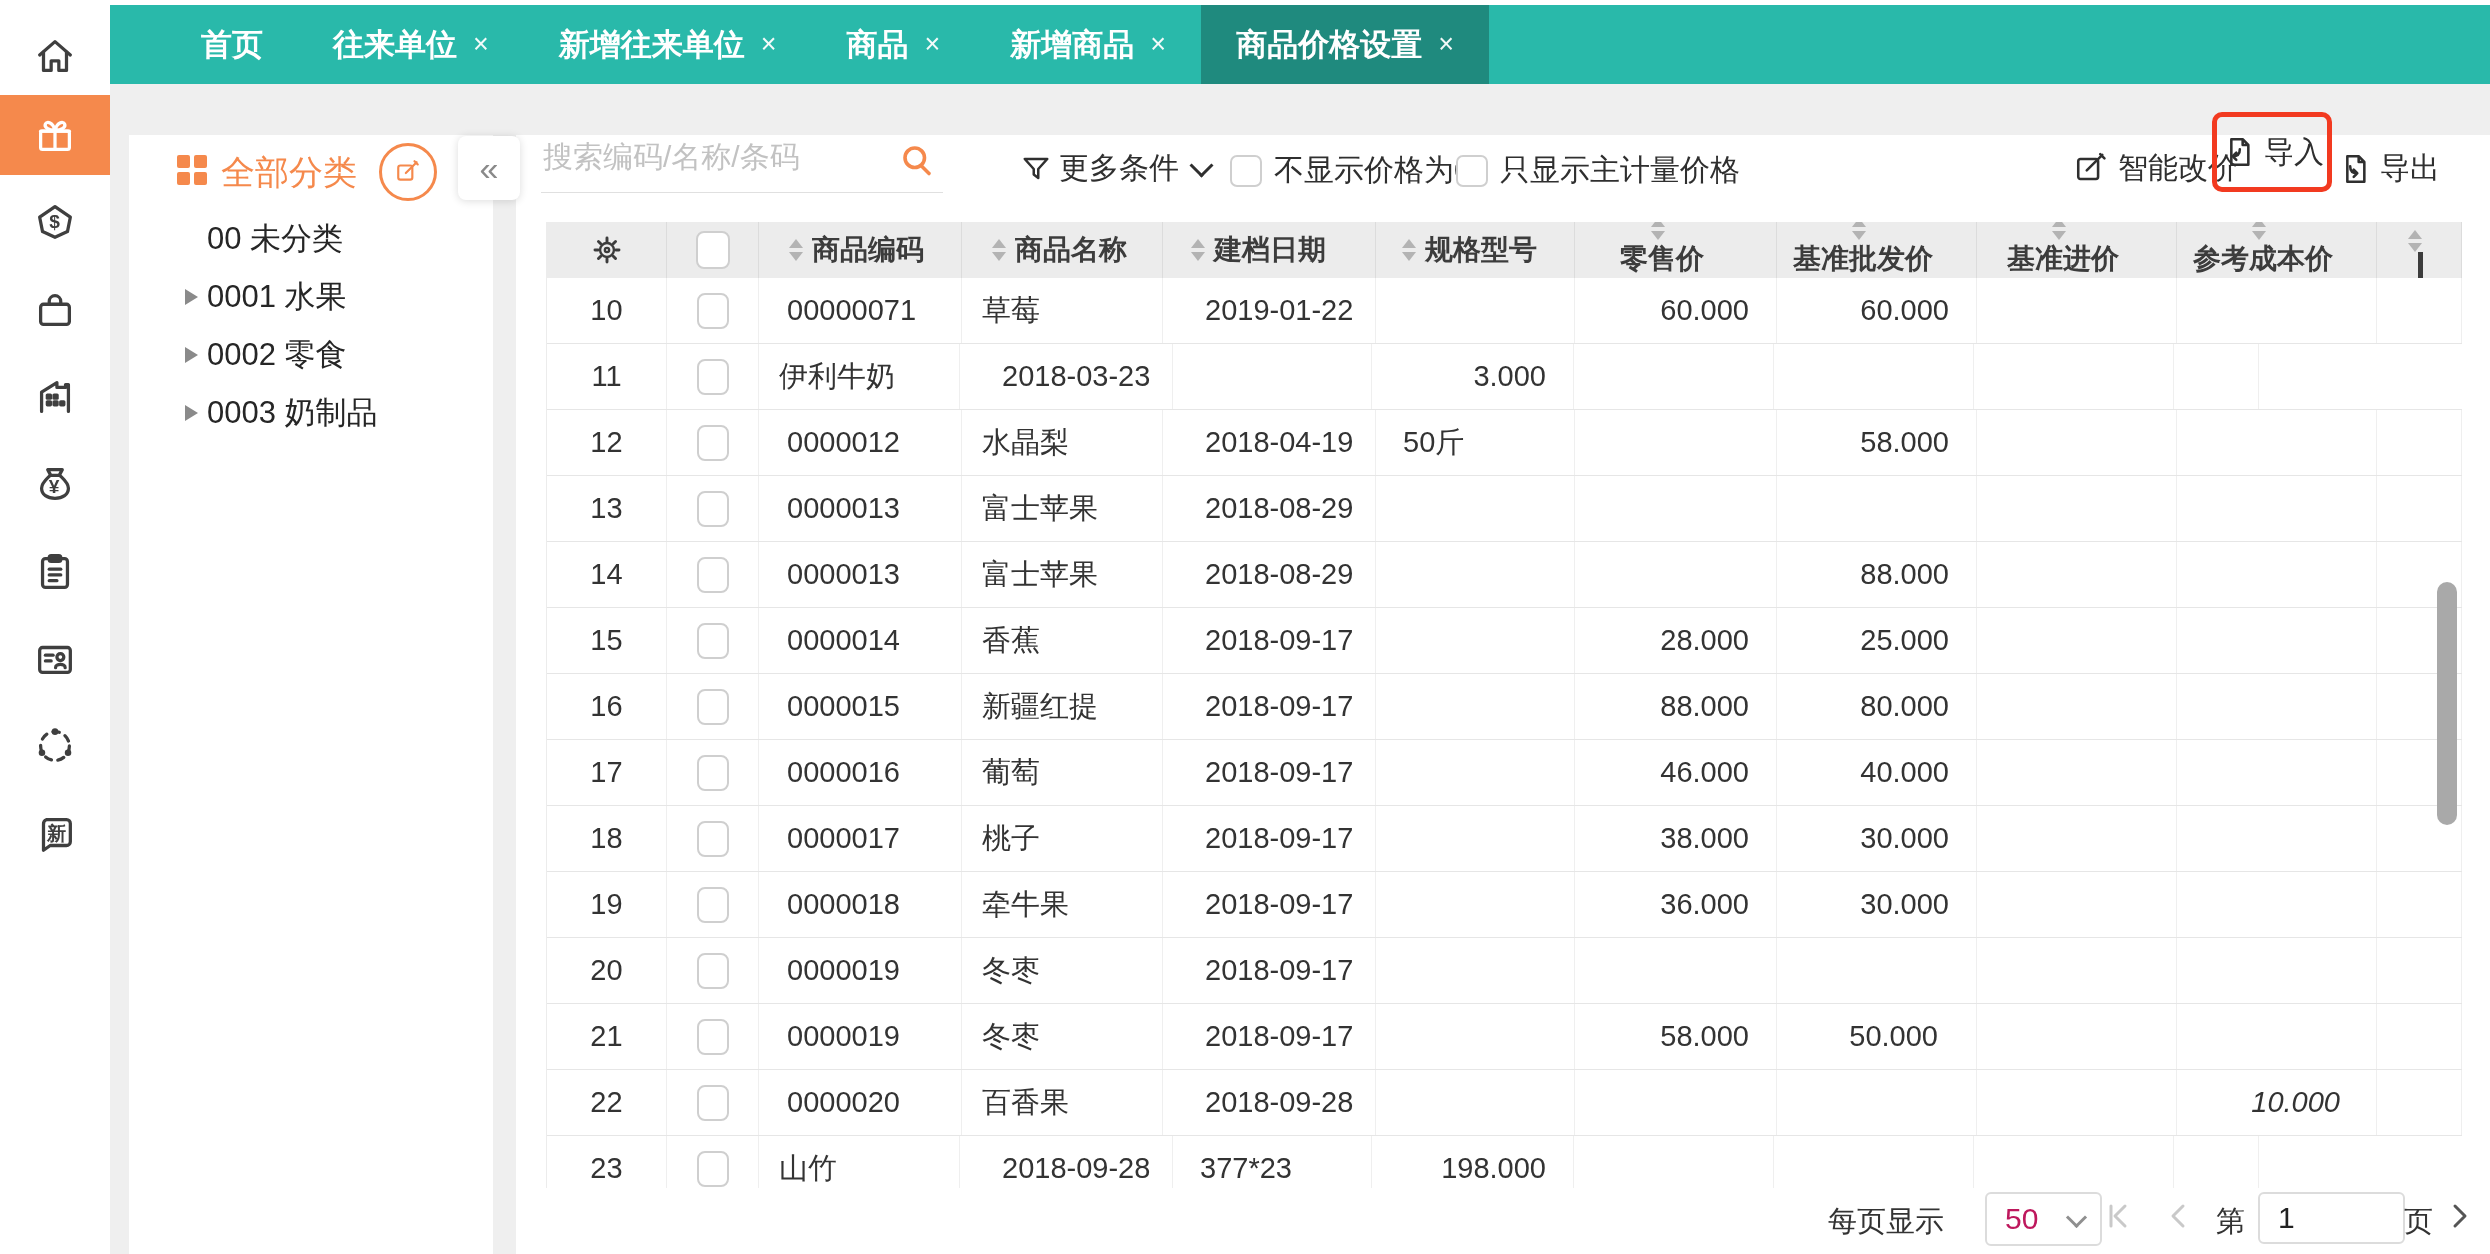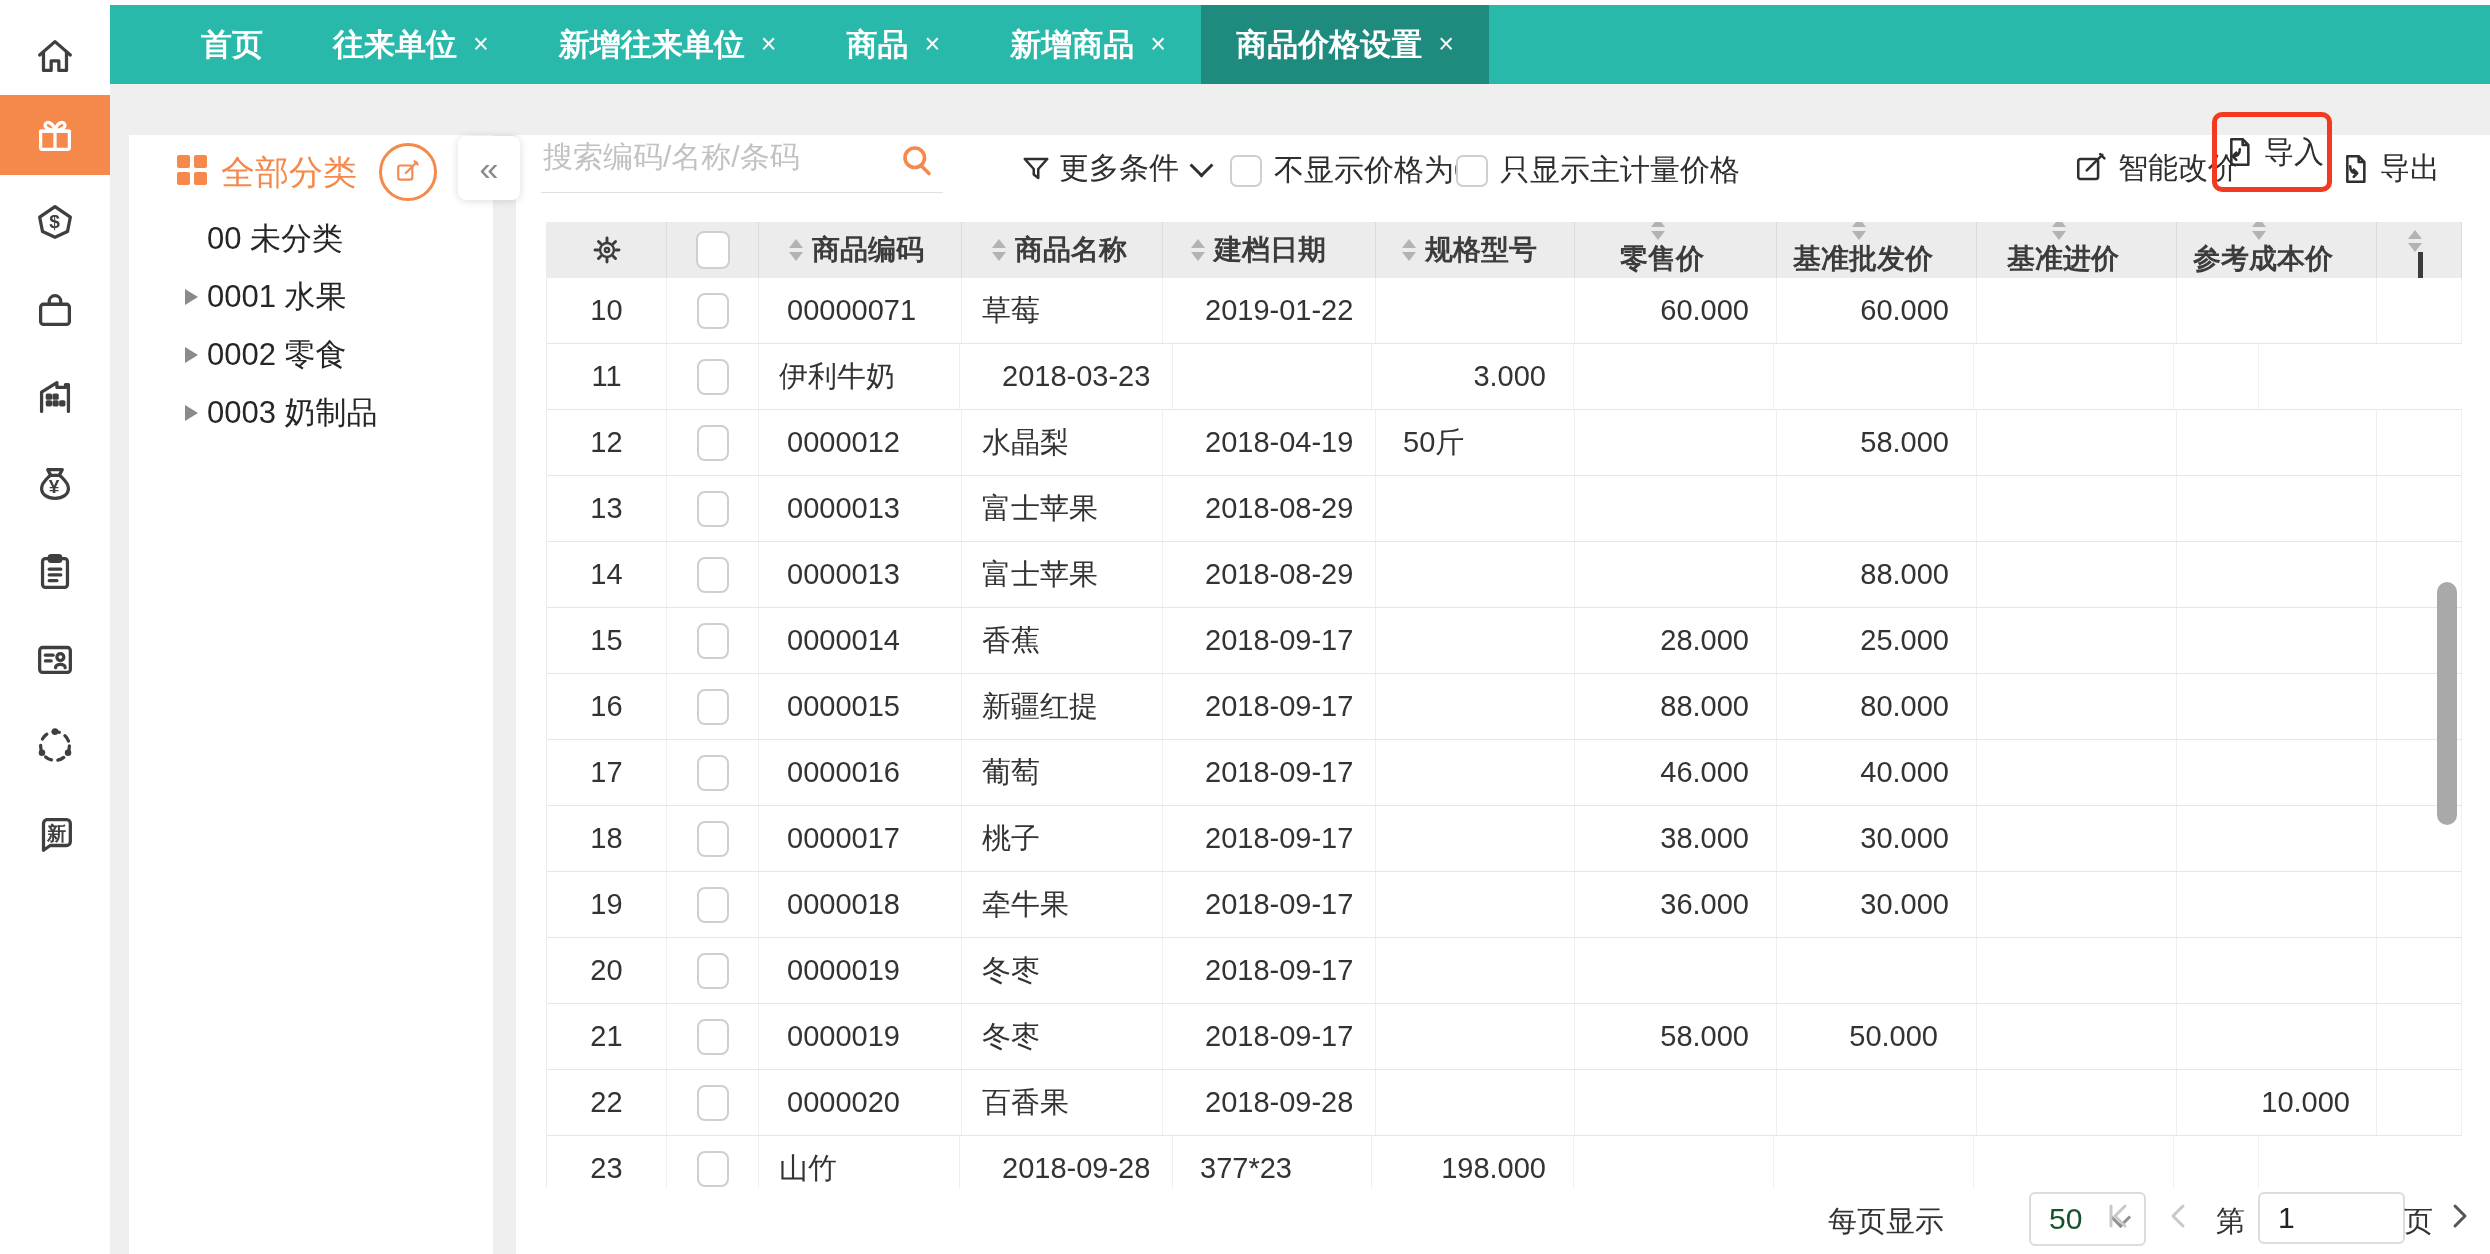--- a/index.html
+++ b/index.html
@@ -73,21 +73,21 @@
   .td.center{justify-content:center;}
   .gear-svg{width:32px;height:32px;stroke:#3c3c3c;fill:none;stroke-width:1.8;stroke-linecap:round;}
   .frag{width:5px;height:26px;background:#3c3c3c;margin-left:2px;}
 
   
   .vscroll{position:absolute;right:33px;top:447px;width:20px;height:243px;background:#a9a9a9;border-radius:10px;z-index:8;}
 
   
   .footer{position:absolute;left:0;bottom:0;width:100%;height:66px;background:#ffffff;z-index:9;}
   .pg-label{position:absolute;font-size:29px;color:#333;top:14px;}
-  .pg-select{position:absolute;left:1513px;top:4px;width:113px;height:50px;border:2px solid #dcdcdc;border-radius:6px;display:flex;align-items:center;font-size:30px;color:#14532d;cursor:pointer;background:#fff;}
+  .pg-select{position:absolute;left:1469px;top:4px;width:113px;height:50px;border:2px solid #dcdcdc;border-radius:6px;display:flex;align-items:center;font-size:30px;color:#be185d;cursor:pointer;background:#fff;}
   .pg-select .val{margin-left:18px;}
   .pg-select .chev{border-color:#8f8f8f;width:12px;height:12px;position:absolute;right:16px;top:16px;}
   .pg-input{position:absolute;left:1742px;top:4px;width:123px;height:46px;border:2px solid #dcdcdc;border-radius:6px;font-size:30px;color:#222;padding-left:18px;outline:none;font-family:inherit;}
   .pg-nav{position:absolute;top:10px;width:36px;height:36px;cursor:pointer;}
   .pg-nav svg{width:36px;height:36px;fill:none;stroke-width:3;stroke-linecap:round;stroke-linejoin:round;}
   .pg-nav.disabled svg{stroke:#c9c9c9;}
   .pg-nav.enabled svg{stroke:#555;}
 </style>
 </head>
 <body>
@@ -557,21 +557,21 @@
             <div class="td center" style="width: 92px;">
               <span class="cb" style="height:32px;border-radius:8px"></span>
             </div>
             <div class="td left" style="width: 203px; padding-left: 28px;">0000020</div>
             <div class="td left" style="width: 201px; padding-left: 20px;">百香果</div>
             <div class="td left" style="width: 213px; padding-left: 42px;">2018-09-28</div>
             <div class="td left" style="width: 199px; padding-left: 27px;"></div>
             <div class="td right" style="width: 202px; padding-right: 27px;"></div>
             <div class="td right" style="width: 200px; padding-right: 27px;"></div>
             <div class="td right" style="width: 200px; padding-right: 27px;"></div>
-            <div class="td right" style="width: 200px; padding-right: 26px;">10.000</div>
+            <div class="td right" style="width: 200px; padding-right: 36px; font-style: italic;">10.000</div>
             <div class="td" style="width: 85px;"></div>
           </div>
           <div class="tr">
             <div class="td center" style="width: 120px;">23</div>
             <div class="td center" style="width: 92px;">
               <span class="cb" style="height:32px;border-radius:8px"></span>
             </div>
             <div class="td left" style="width: 201px; padding-left: 20px;">山竹</div>
             <div class="td left" style="width: 213px; padding-left: 42px;">2018-09-28</div>
             <div class="td left" style="width: 199px; padding-left: 27px;">377*23</div>

